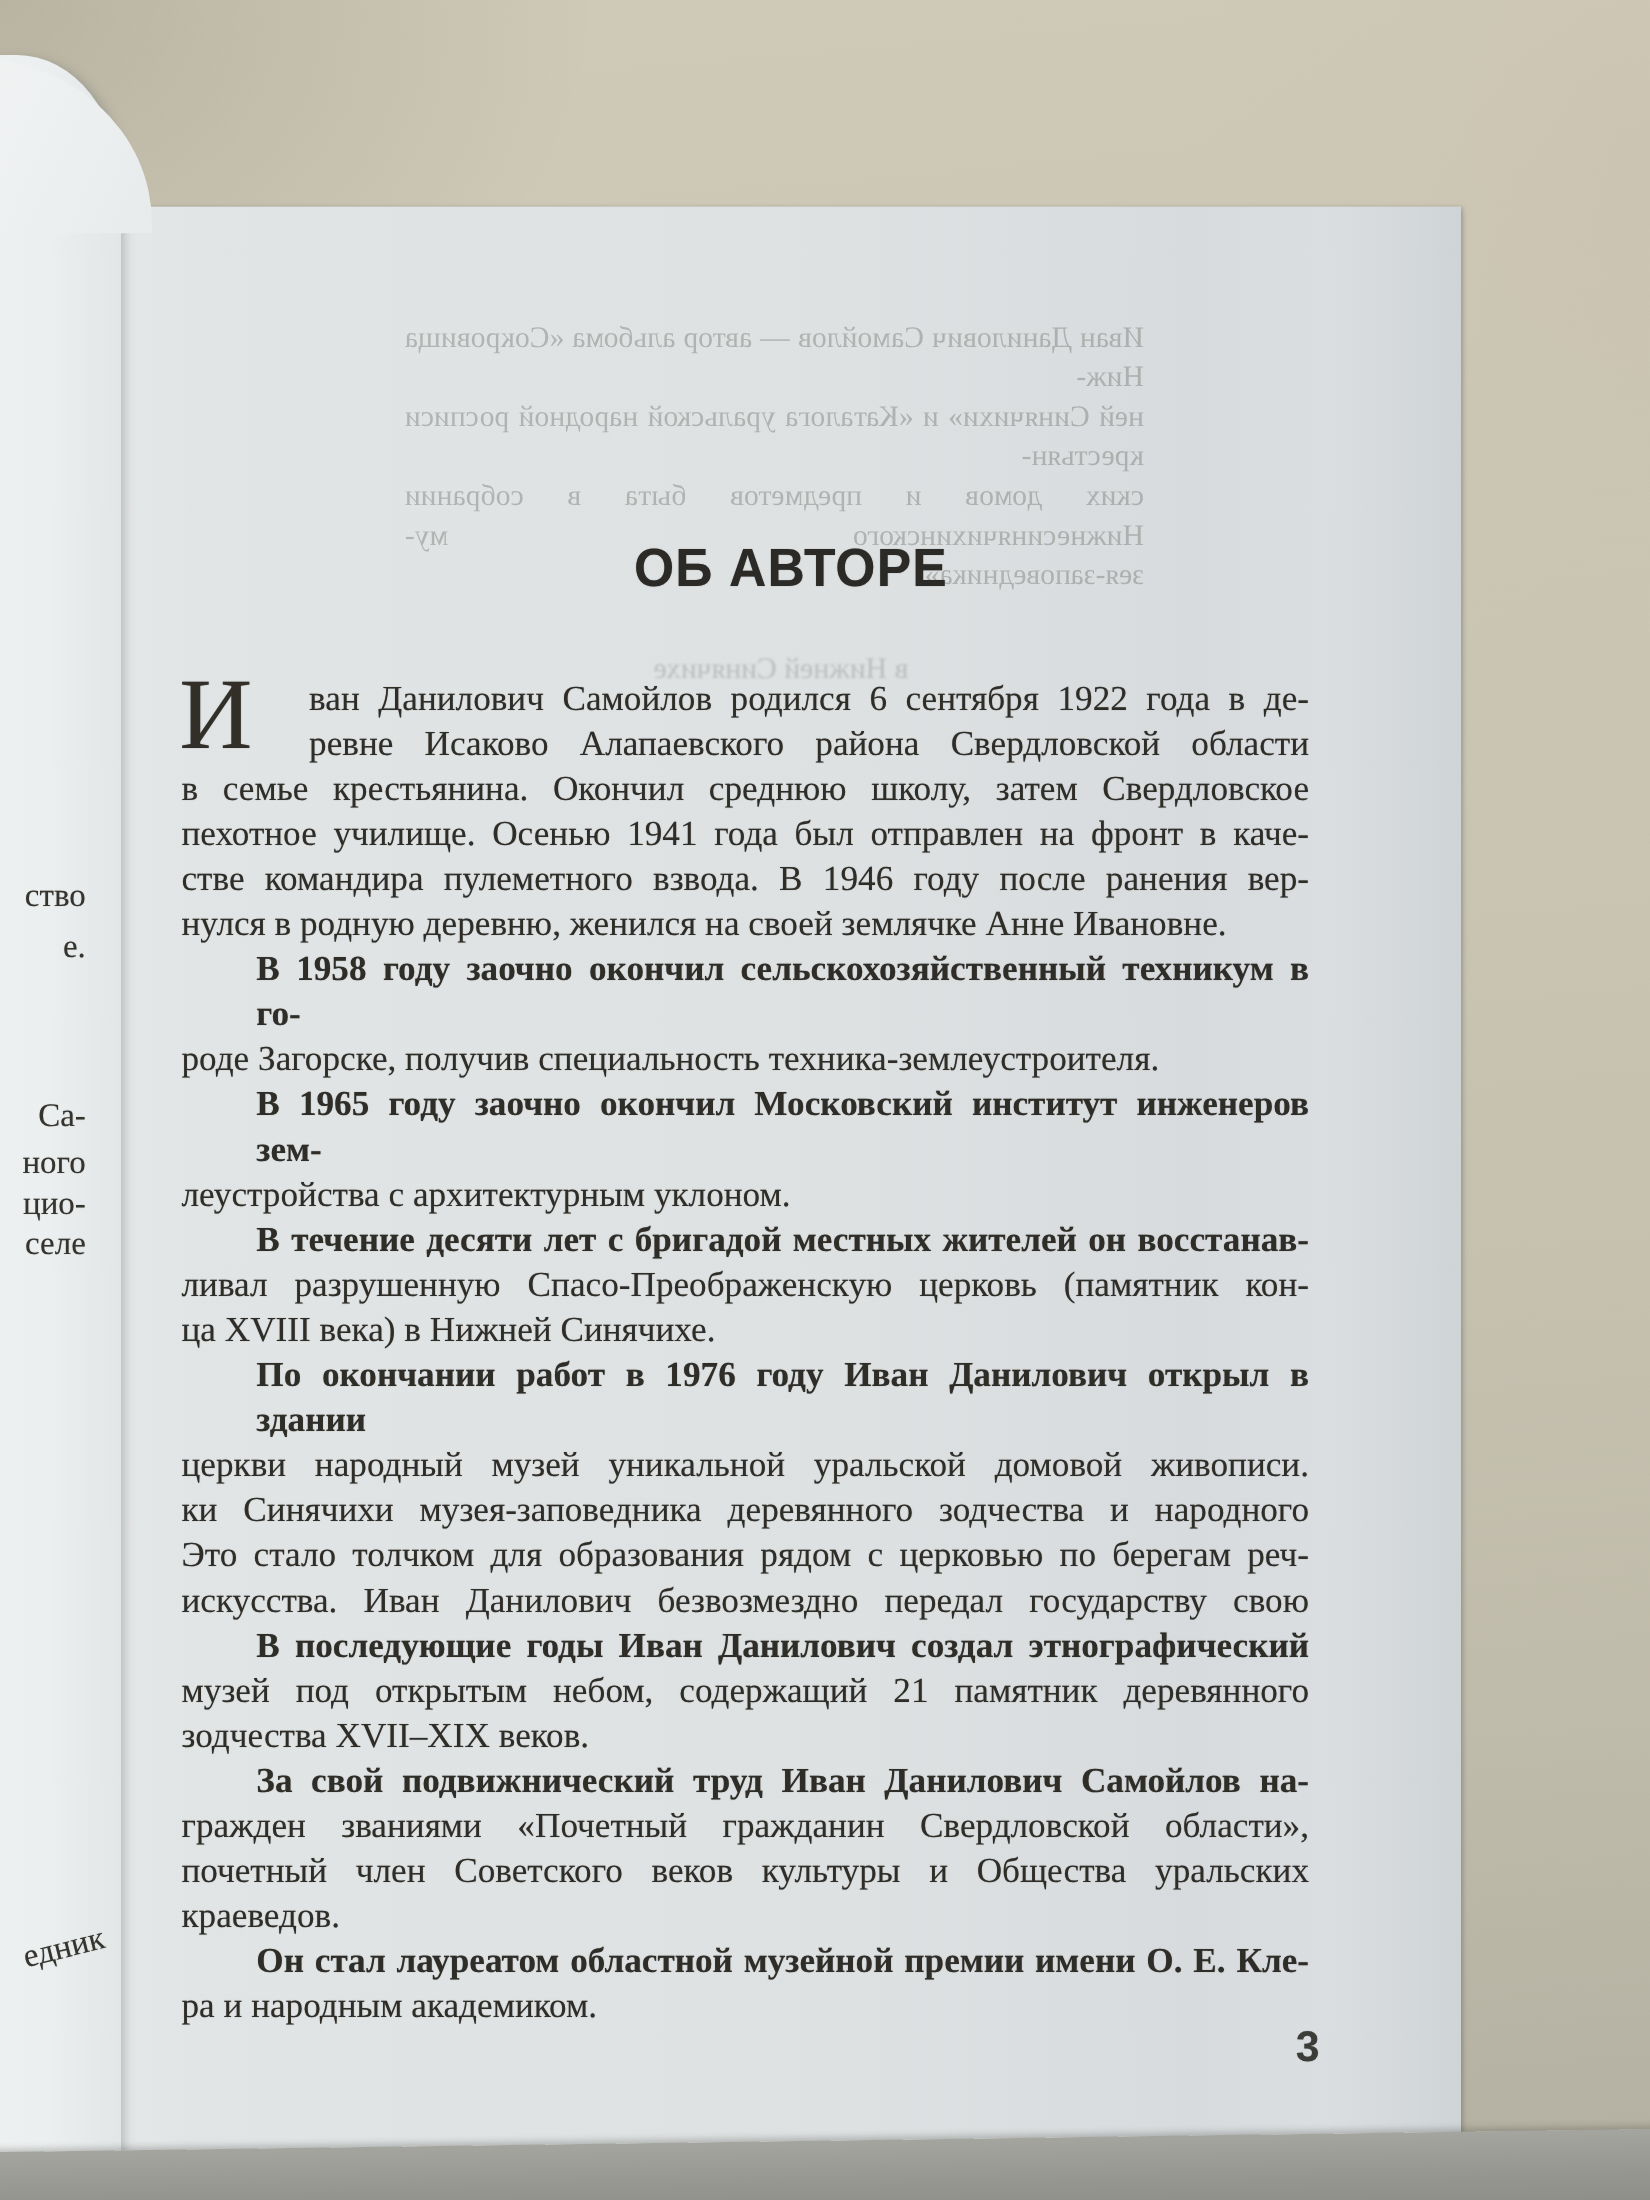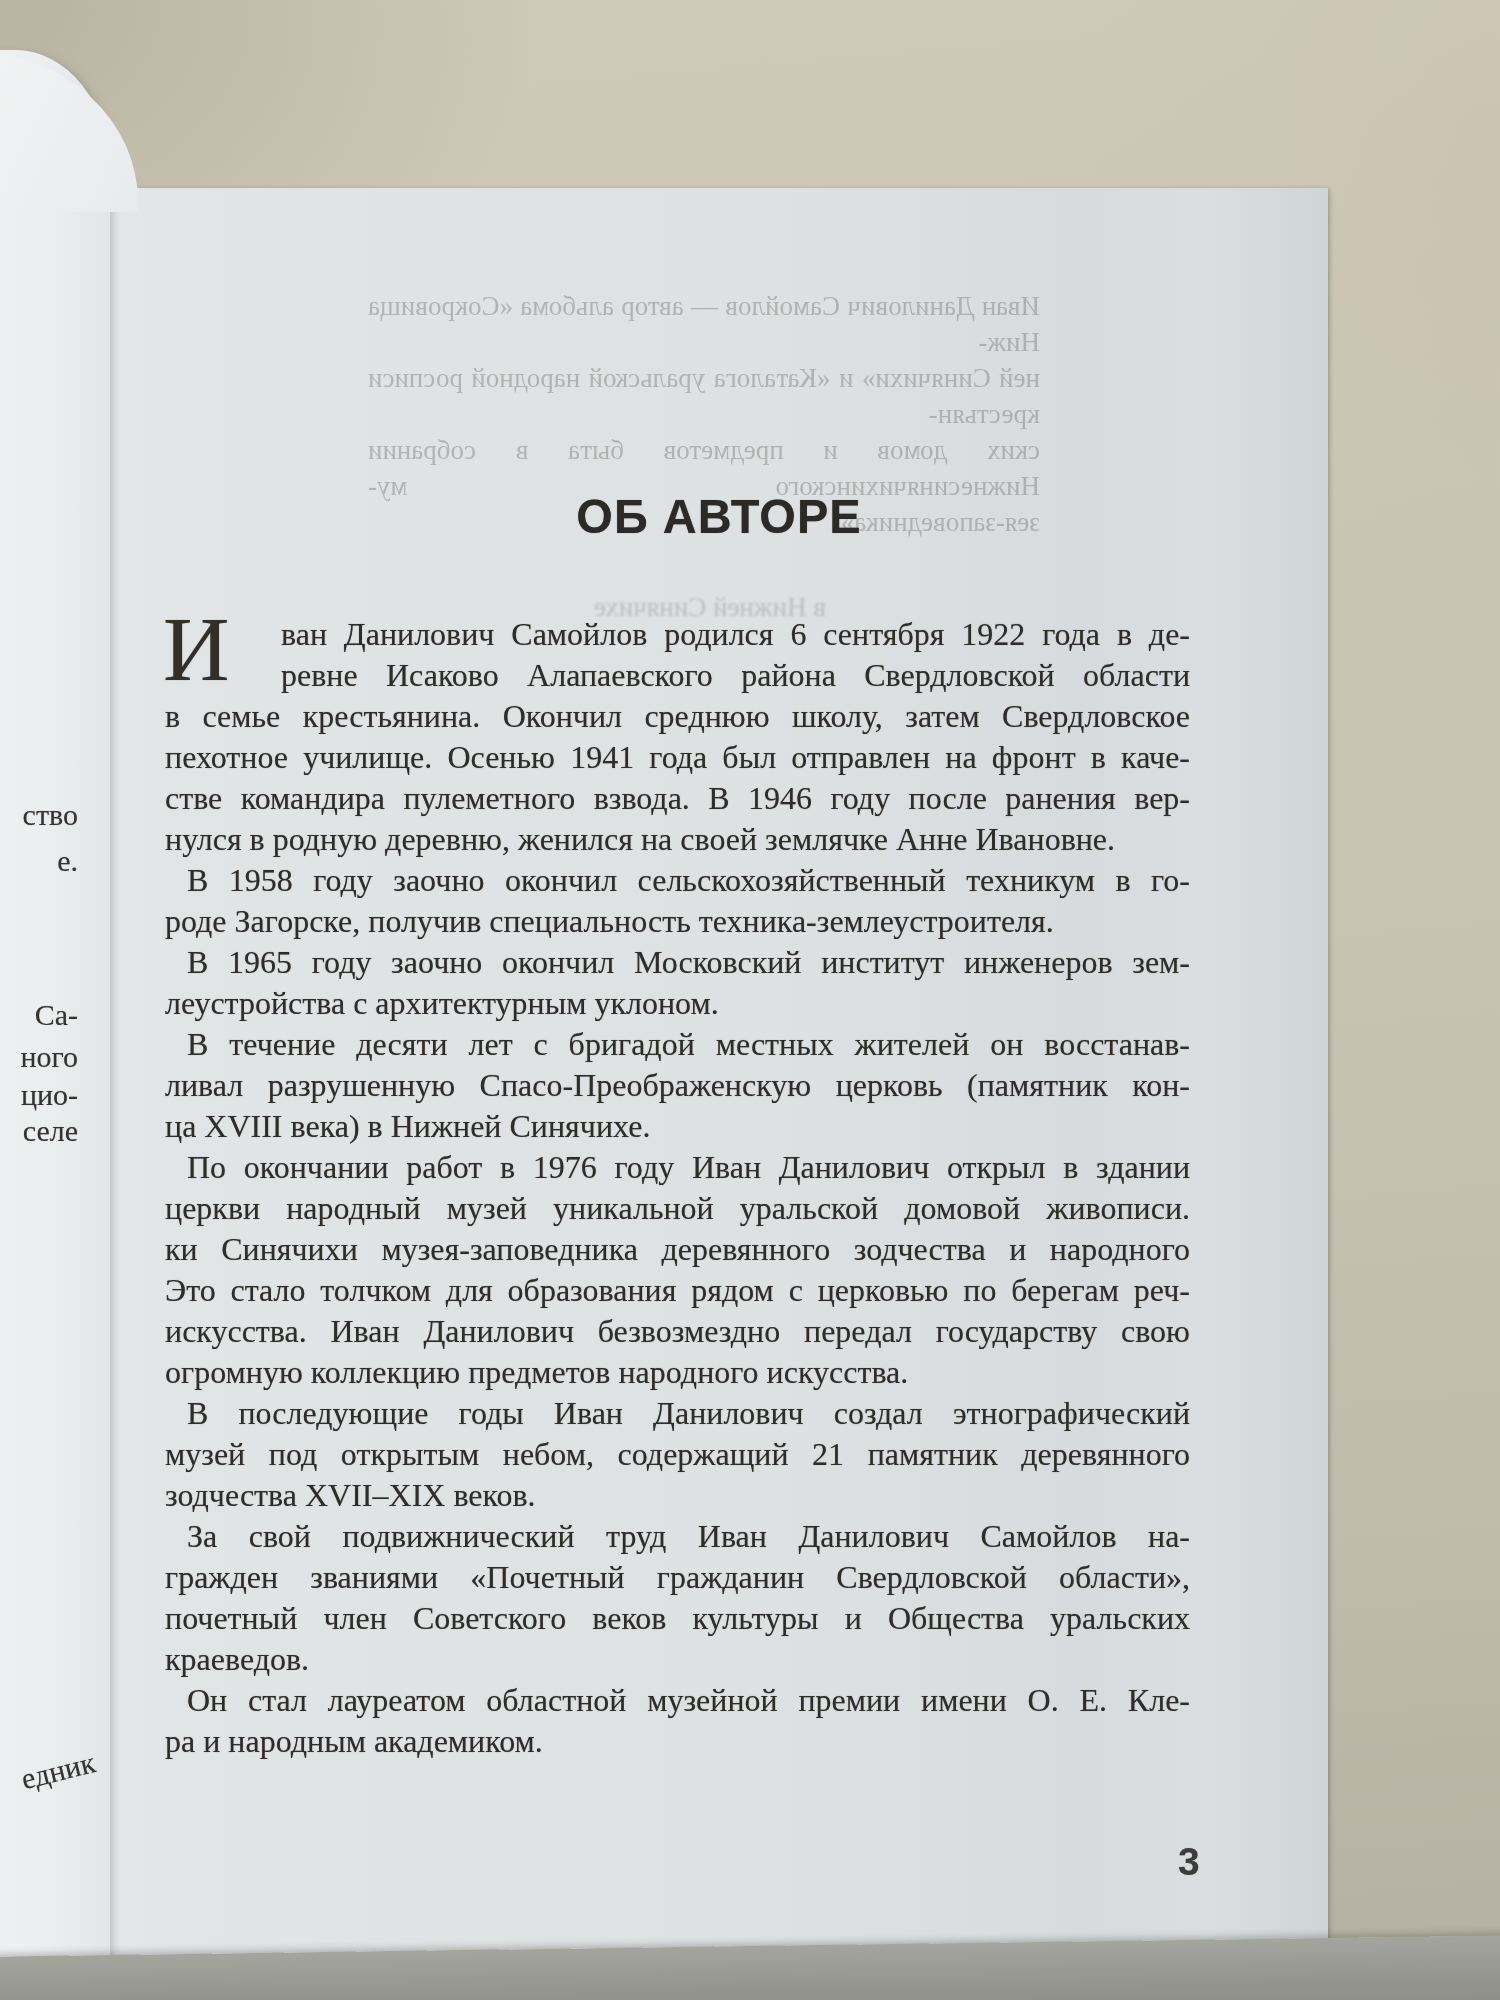--- a/index.html
+++ b/index.html
@@ -65,21 +65,21 @@
   
   .body-text{
     position:absolute;left:55px;top:426px;width:1025px;
     font-size:32px;line-height:41px;color:#2f2d28;
     text-shadow:0 0 1px rgba(47,45,40,0.45);
     text-align:justify;
   }
   .para{position:relative;margin:0;}
   .ln{text-align:justify;text-align-last:justify;hyphens:none;}
   .ln.end{text-align-last:left;}
-  .ln.first{margin-left:22px;}
+  .ln.first{margin-left:68px;font-weight:bold;}
   .ln.dl{margin-left:116px;}
   .dropcap{
     position:absolute;left:-2px;top:-8px;
     font-size:92px;line-height:86px;color:#322f29;
     text-shadow:0 0 1px rgba(50,47,41,0.5);
   }
   
   .pagenum{
     position:absolute;left:1068px;top:1652px;
     font-family:"Liberation Sans", sans-serif;
@@ -165,21 +165,20 @@
         <div class="ln">ливал разрушенную Спасо-Преображенскую церковь (памятник кон-</div>
         <div class="ln end">ца XVIII века) в Нижней Синячихе.</div>
       </div>
 
       <div class="para">
         <div class="ln first">По окончании работ в 1976 году Иван Данилович открыл в здании</div>
         <div class="ln">церкви народный музей уникальной уральской домовой живописи.</div>
         <div class="ln">ки Синячихи музея-заповедника деревянного зодчества и народного</div>
         <div class="ln">Это стало толчком для образования рядом с церковью по берегам реч-</div>
         <div class="ln">искусства. Иван Данилович безвозмездно передал государству свою</div>
-        <div class="ln end">огромную коллекцию предметов народного искусства.</div>
       </div>
 
       <div class="para">
         <div class="ln first">В последующие годы Иван Данилович создал этнографический</div>
         <div class="ln">музей под открытым небом, содержащий 21 памятник деревянного</div>
         <div class="ln end">зодчества XVII–XIX веков.</div>
       </div>
 
       <div class="para">
         <div class="ln first">За свой подвижнический труд Иван Данилович Самойлов на-</div>

